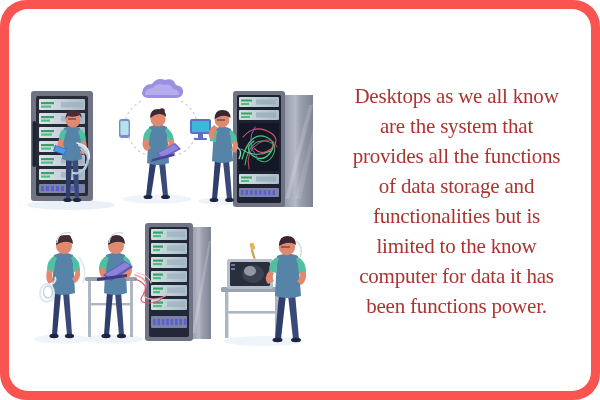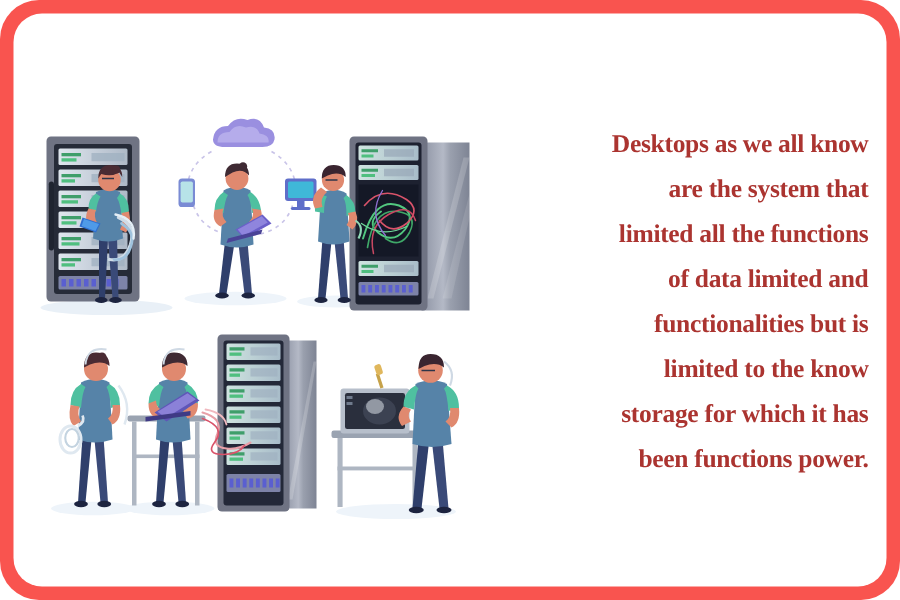--- a/index.html
+++ b/index.html
@@ -49,26 +49,26 @@
   #quote-block {
     position: absolute;
     left: 325px;
     top: 72px;
     width: 245px;
     text-align: right;
   }
   .quote-line {
     color: #ab3430;
     font-family: "Liberation Serif", "DejaVu Serif", serif;
-    font-weight: bold;
-    font-size: 17px;
+    font-weight: normal;
+    font-size: 21px;
     line-height: 30px;
     letter-spacing: -0.2px;
     white-space: nowrap;
-    text-align: right;
+    text-align: center;
   }
 </style>
 </head>
 <body>
 
 <div id="poster">
   <div id="inner-card">
 
     <div id="illustration">
       <svg width="330" height="382" viewBox="0 0 330 382" xmlns="http://www.w3.org/2000/svg">
@@ -469,22 +469,22 @@
 
             <path d="M287 232 q8 6 4 16" stroke="#cfd9e4" stroke-width="1.4" fill="none"></path>
           </g>
         </g>
       </svg>
     </div>
 
     <div id="quote-block">
       <div class="quote-line">Desktops as we all know</div>
       <div class="quote-line">are the system that</div>
-      <div class="quote-line">limited all the functions</div>
-      <div class="quote-line">of data limited and</div>
+      <div class="quote-line">provides all the functions</div>
+      <div class="quote-line">of data storage and</div>
       <div class="quote-line">functionalities but is</div>
       <div class="quote-line">limited to the know</div>
-      <div class="quote-line">storage for which it has</div>
+      <div class="quote-line">computer for data it has</div>
       <div class="quote-line">been functions power.</div>
     </div>
 
   </div>
 </div>
 
 </body></html>

